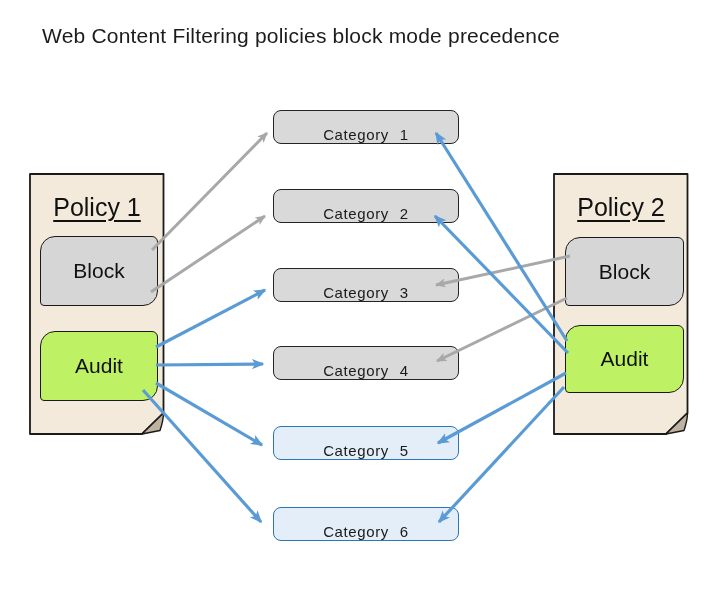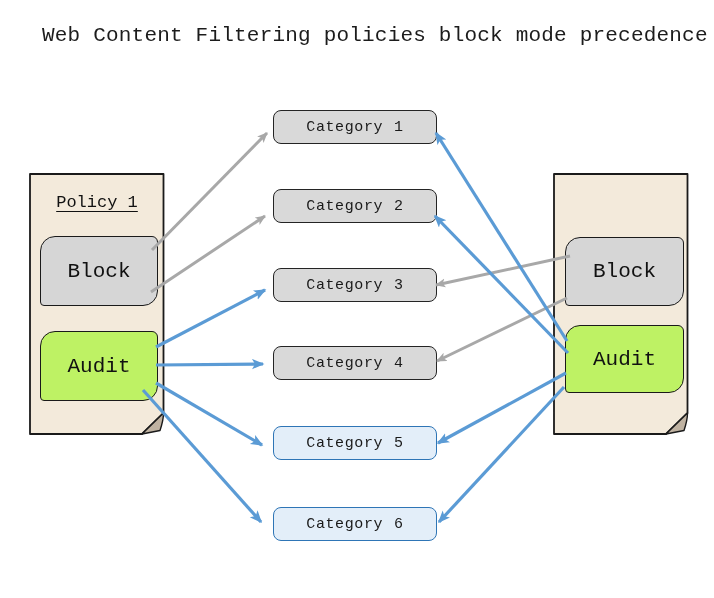--- a/index.html
+++ b/index.html
@@ -1,41 +1,41 @@
 <!DOCTYPE html>
 <html><head>
 <meta charset="utf-8">
 <style>
   html, body { margin: 0; padding: 0; background: #ffffff; }
   #canvas {
     position: relative;
     width: 714px;
     height: 598px;
     background: #ffffff;
-    font-family: Liberation Mono, monospace;
+    font-family: Liberation Sans, sans-serif;
     overflow: hidden;
   }
   .title {
     position: absolute;
     left: 42px;
     top: 24px;
     font-size: 21px;
     color: #1c1c1c;
     letter-spacing: 0.2px;
     white-space: nowrap;
   }
   
   .doc { position: absolute; top: 173px; width: 136px; height: 262px; z-index: 1; }
   .doc-shape { position: absolute; left: 0; top: 0; }
   .policy-title {
     position: absolute;
     left: 0; right: 0;
     top: 20px;
     text-align: center;
-    font-size: 17px;
+    font-size: 25px;
     color: #111;
     text-decoration: underline;
     text-underline-offset: 4px;
   }
   .mode-box {
     position: absolute;
     display: flex;
     align-items: center;
     justify-content: center;
     font-size: 21px;
@@ -48,26 +48,26 @@
   .block-box { background: #d6d6d6; }
   .audit-box { background: #bef264; }
   #p1-block { left: 11px; top: 63px;  width: 118px; height: 70px; }
   #p1-audit { left: 11px; top: 158px; width: 118px; height: 70px; }
   #p2-block { left: 12px; top: 64px;  width: 119px; height: 69px; }
   #p2-audit { left: 12px; top: 152px; width: 119px; height: 68px; }
   
   .cat {
     position: absolute;
     left: 273px;
-    width: 164px;
+    width: 186px;
     height: 34px;
     box-sizing: border-box;
     border-radius: 8px;
     display: flex;
-    align-items: center;
+    align-items: flex-end;
     justify-content: center;
     font-size: 15px;
     letter-spacing: 0.6px;
     color: #1a1a1a;
     z-index: 4;
   }
   .cat-blocked { background: #d9d9d9; border: 1.8px solid #242424; }
   .cat-audited { background: #e3eef9; border: 1.6px solid #2e75b6; }
   .cat .num { margin-left: 11px; }
   
@@ -97,20 +97,21 @@
     <div class="mode-box audit-box" id="p1-audit">
       <span>Audit</span>
     </div>
   </div>
 
   <div class="doc" style="left:553px">
     <svg class="doc-shape" width="136" height="262" viewBox="0 0 136 262">
       <path d="M1,1 L134.5,1 L134.5,240 L113,261 L1,261 Z" fill="#f3eadb" stroke="#1a1a1a" stroke-width="1.8" stroke-linejoin="round"></path>
       <path d="M134.5,240 L113,261 L131,257.5 C133,251.5 134.5,246 134.5,240 Z" fill="#bfb2a1" stroke="#1a1a1a" stroke-width="1.4" stroke-linejoin="round"></path>
     </svg>
+    <div class="policy-title">Policy 2</div>
     <div class="mode-box block-box" id="p2-block">
       <span>Block</span>
     </div>
     <div class="mode-box audit-box" id="p2-audit">
       <span>Audit</span>
     </div>
   </div>
 
   <div class="cat cat-blocked" style="top:110px">
     <span>Category</span>

